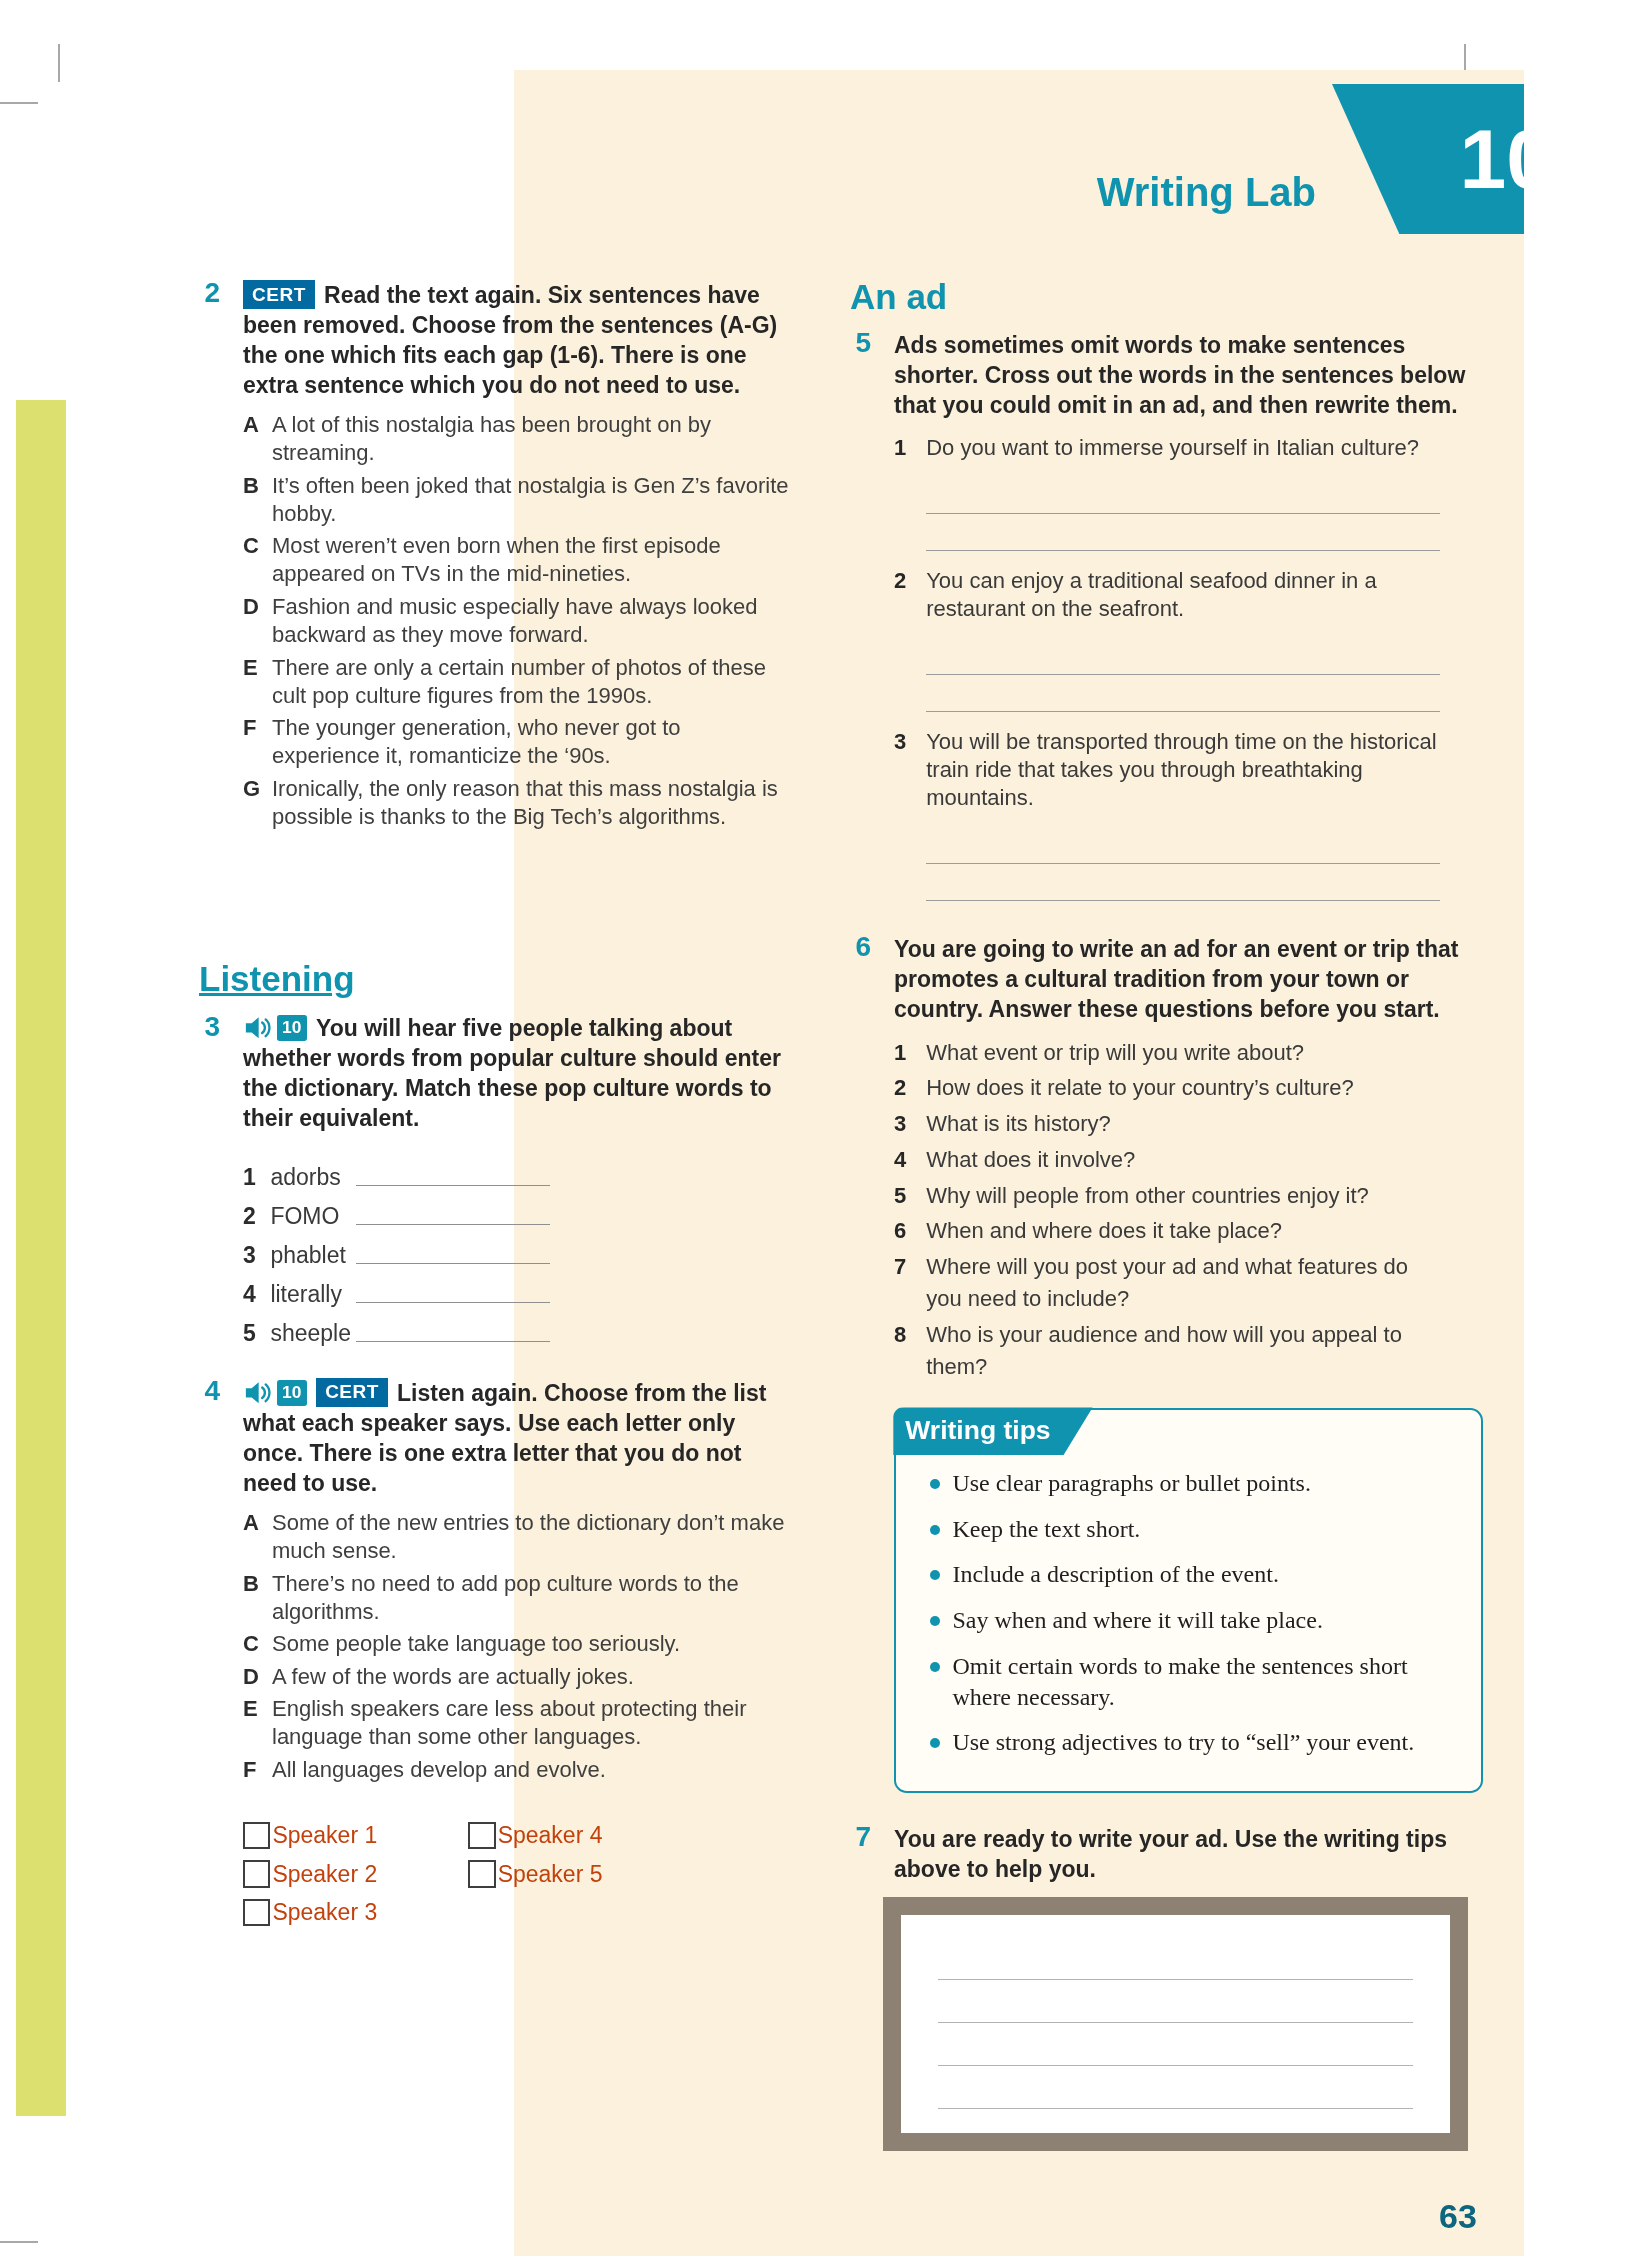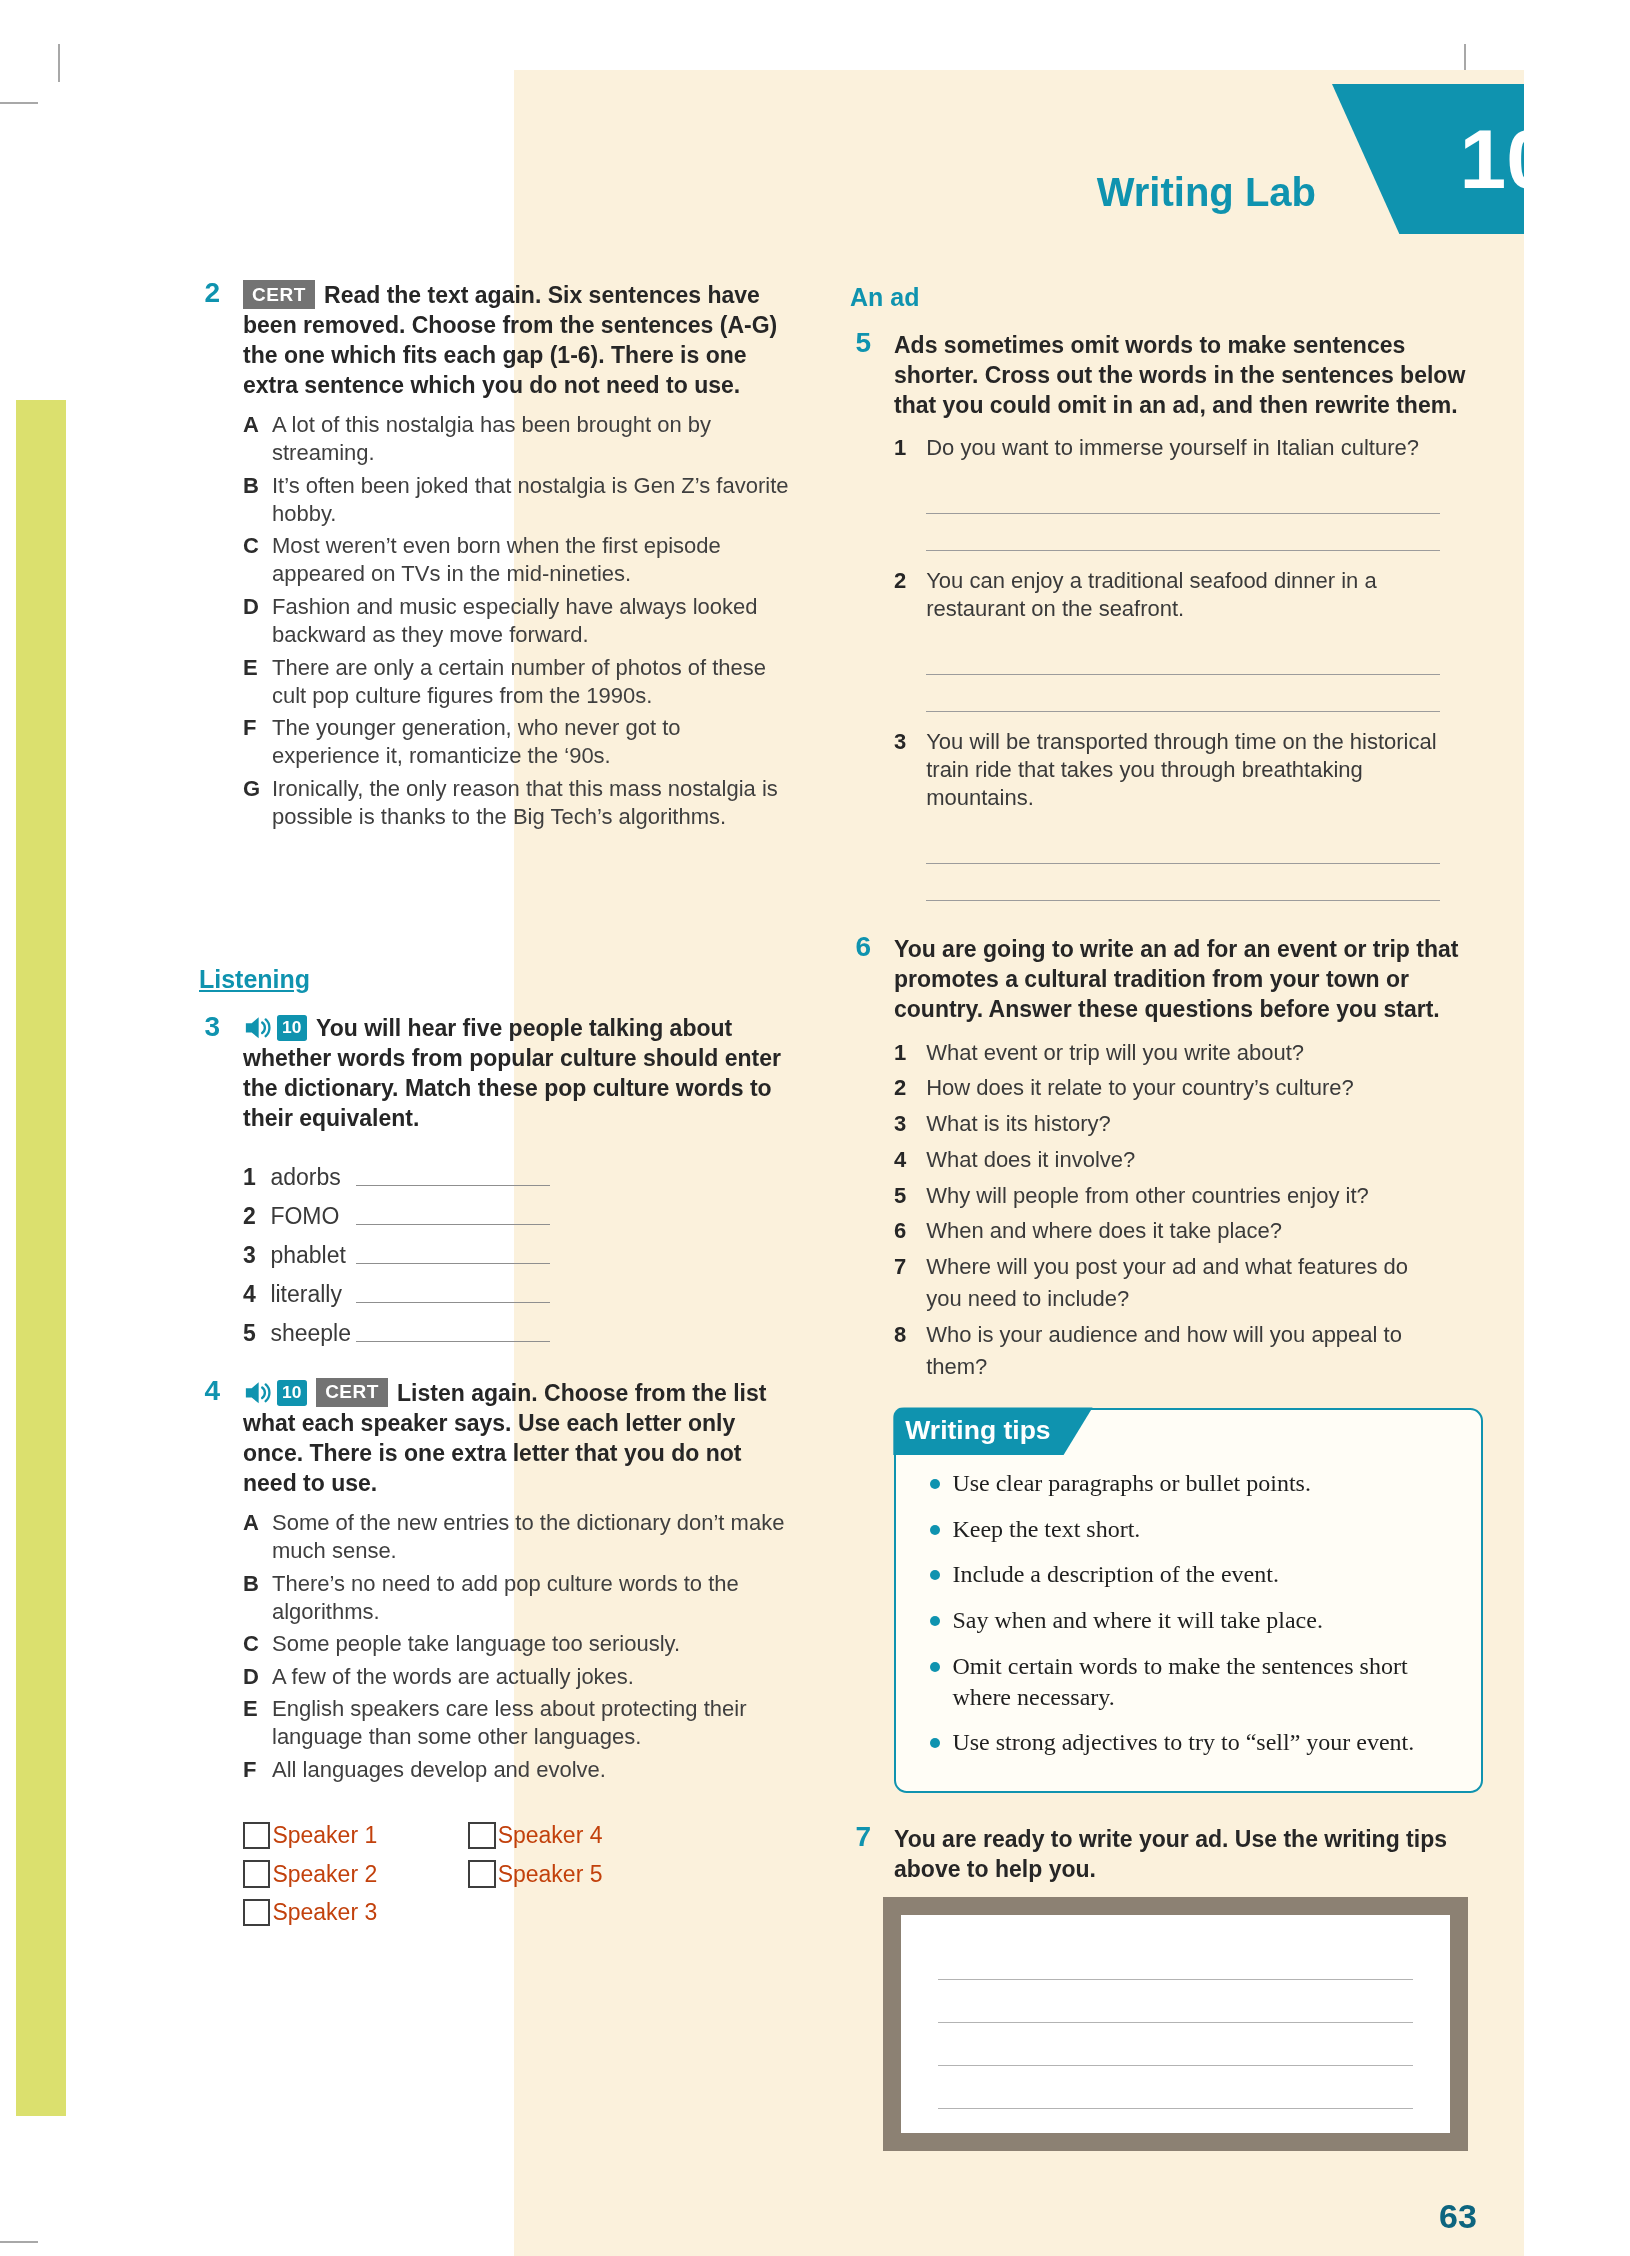--- a/index.html
+++ b/index.html
@@ -19,29 +19,29 @@
                   color:#0f93af; font-size:40px; font-weight:bold; }
   .unit-tab { position:absolute; left:1332px; top:40px; width:259px; height:150px; background:#0f93af;
               clip-path:polygon(0 0,100% 0,100% 100%,26% 100%);
               display:flex; align-items:center; justify-content:flex-end; padding-right:38px; }
   .unit-tab span { color:#ffffff; font-size:84px; font-weight:bold; line-height:1; }
 
   
   .col-left  { position:absolute; left:199px; top:236px; width:592px; }
   .col-right { position:absolute; left:850px; top:233px; width:640px; }
 
-  h2.section { color:#0f93af; font-size:25px; font-weight:bold; line-height:40px; }
+  h2.section { color:#0f93af; font-size:35px; font-weight:bold; line-height:40px; }
   .col-left h2.section { margin:128px 0 14.6px;text-decoration:underline; }
   .col-right h2.section { margin:0 0 12.8px; }
 
   .ex { position:relative; padding-left:44px; }
   .ex-num { position:absolute; left:5.5px; top:-2.7px; color:#0f93af; font-size:28px; font-weight:bold; }
   .instr { font-weight:bold; color:#262626; font-size:23px; line-height:30px; }
 
-  .cert { display:inline-block; background:#737373; color:#ffffff; font-weight:bold; font-size:19px;
+  .cert { display:inline-block; background:#0369a1; color:#ffffff; font-weight:bold; font-size:19px;
           line-height:1; padding:4.6px 9.1px 5.5px; margin-right:9.1px; vertical-align:2.7px; letter-spacing:0.5px; }
   .audio { display:inline-flex; align-items:center; gap:4.6px; margin-right:9.1px; vertical-align:-4.6px; }
   .audio svg { display:block; }
   .track { display:inline-block; background:#0f93af; color:#ffffff; font-weight:bold; font-size:17.4px;
            line-height:1; padding:3.7px 5.5px 4.6px; border-radius:2.7px; }
 
   .opts { margin-top:11px; font-size:22px; line-height:28px; color:#3f3f3f; }
   .opt { display:flex; margin-bottom:4.6px; }
   .opt b { width:29px; flex:none; color:#2c2c2c; }
   .opt span { flex:1; }

